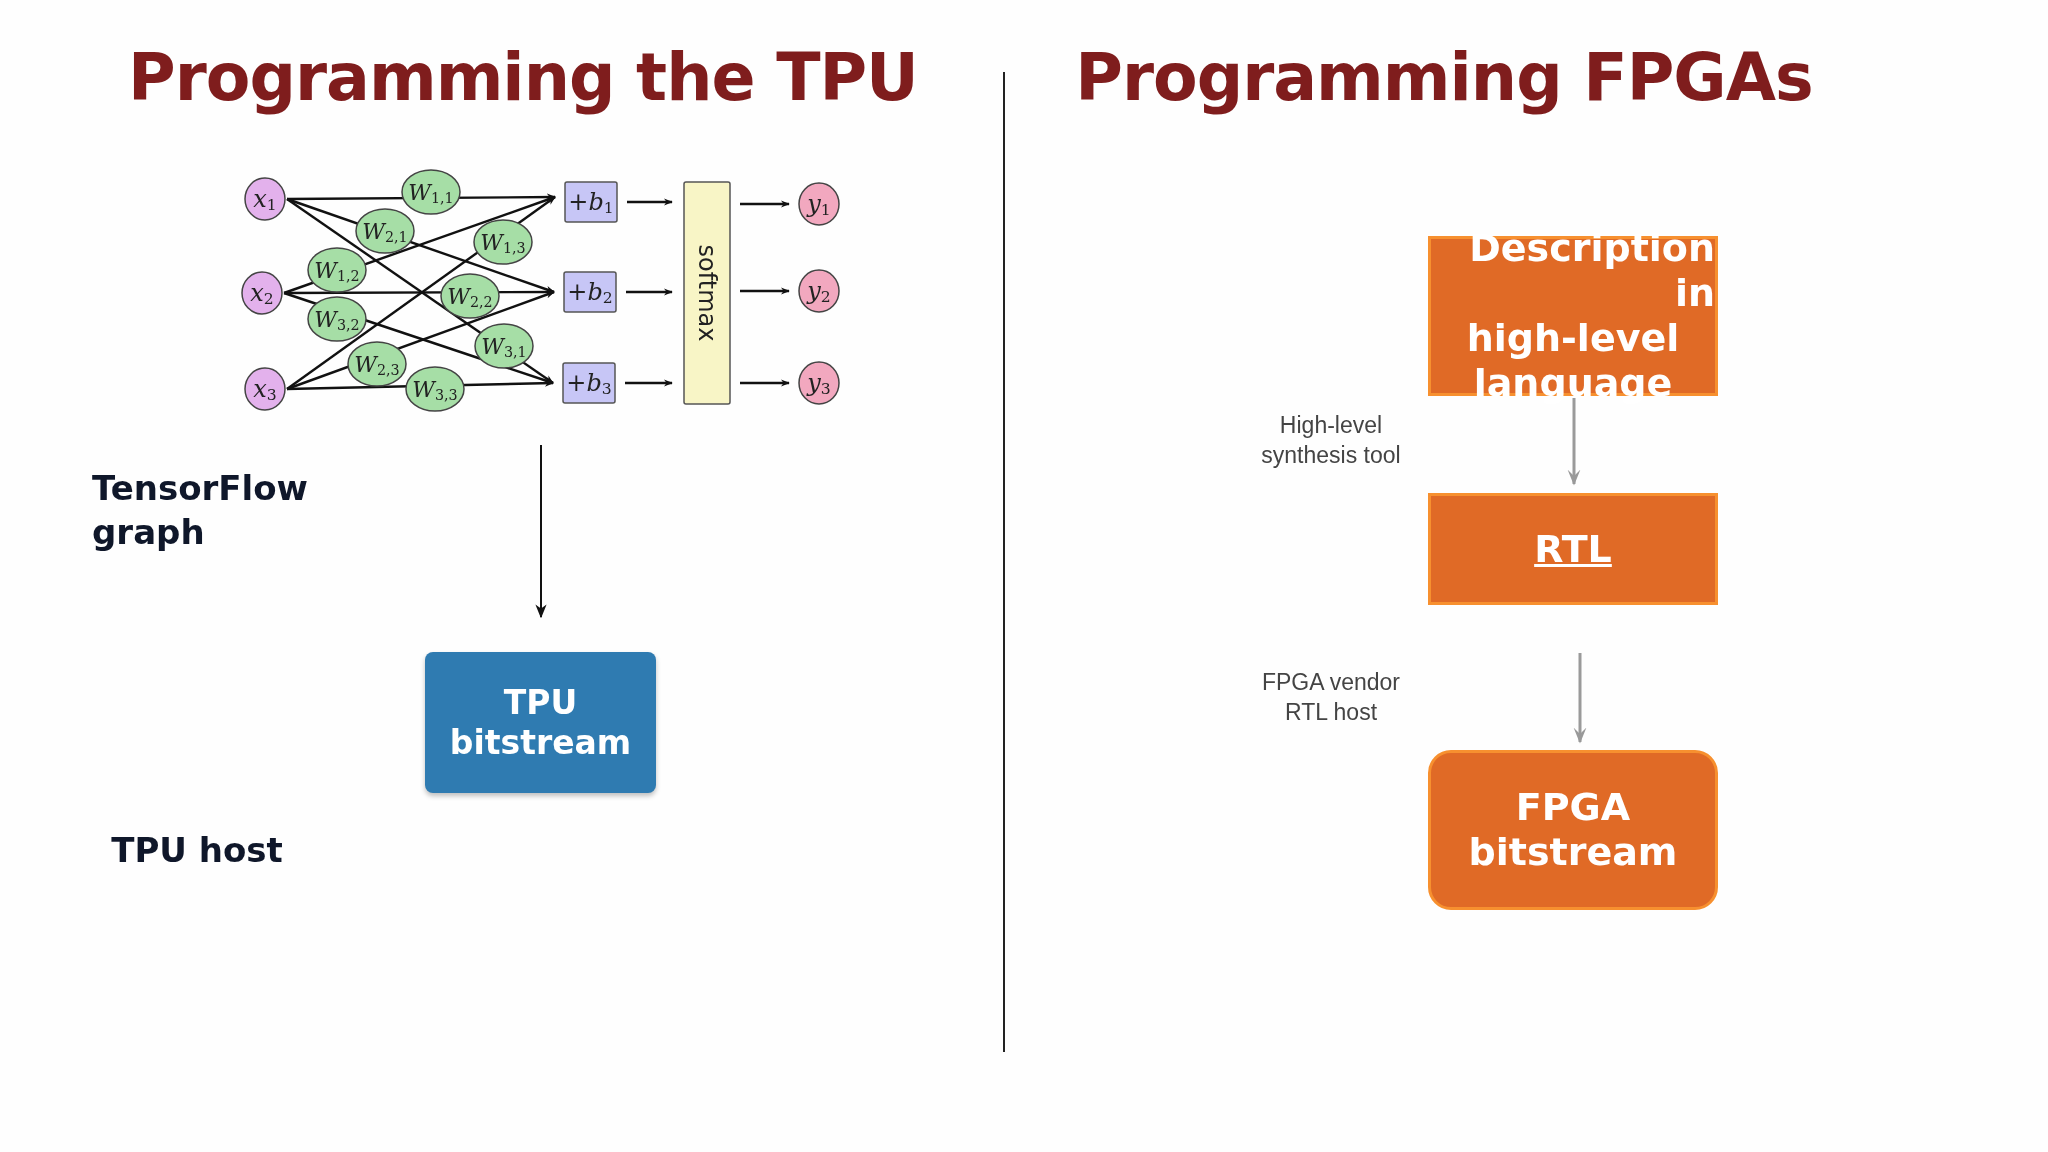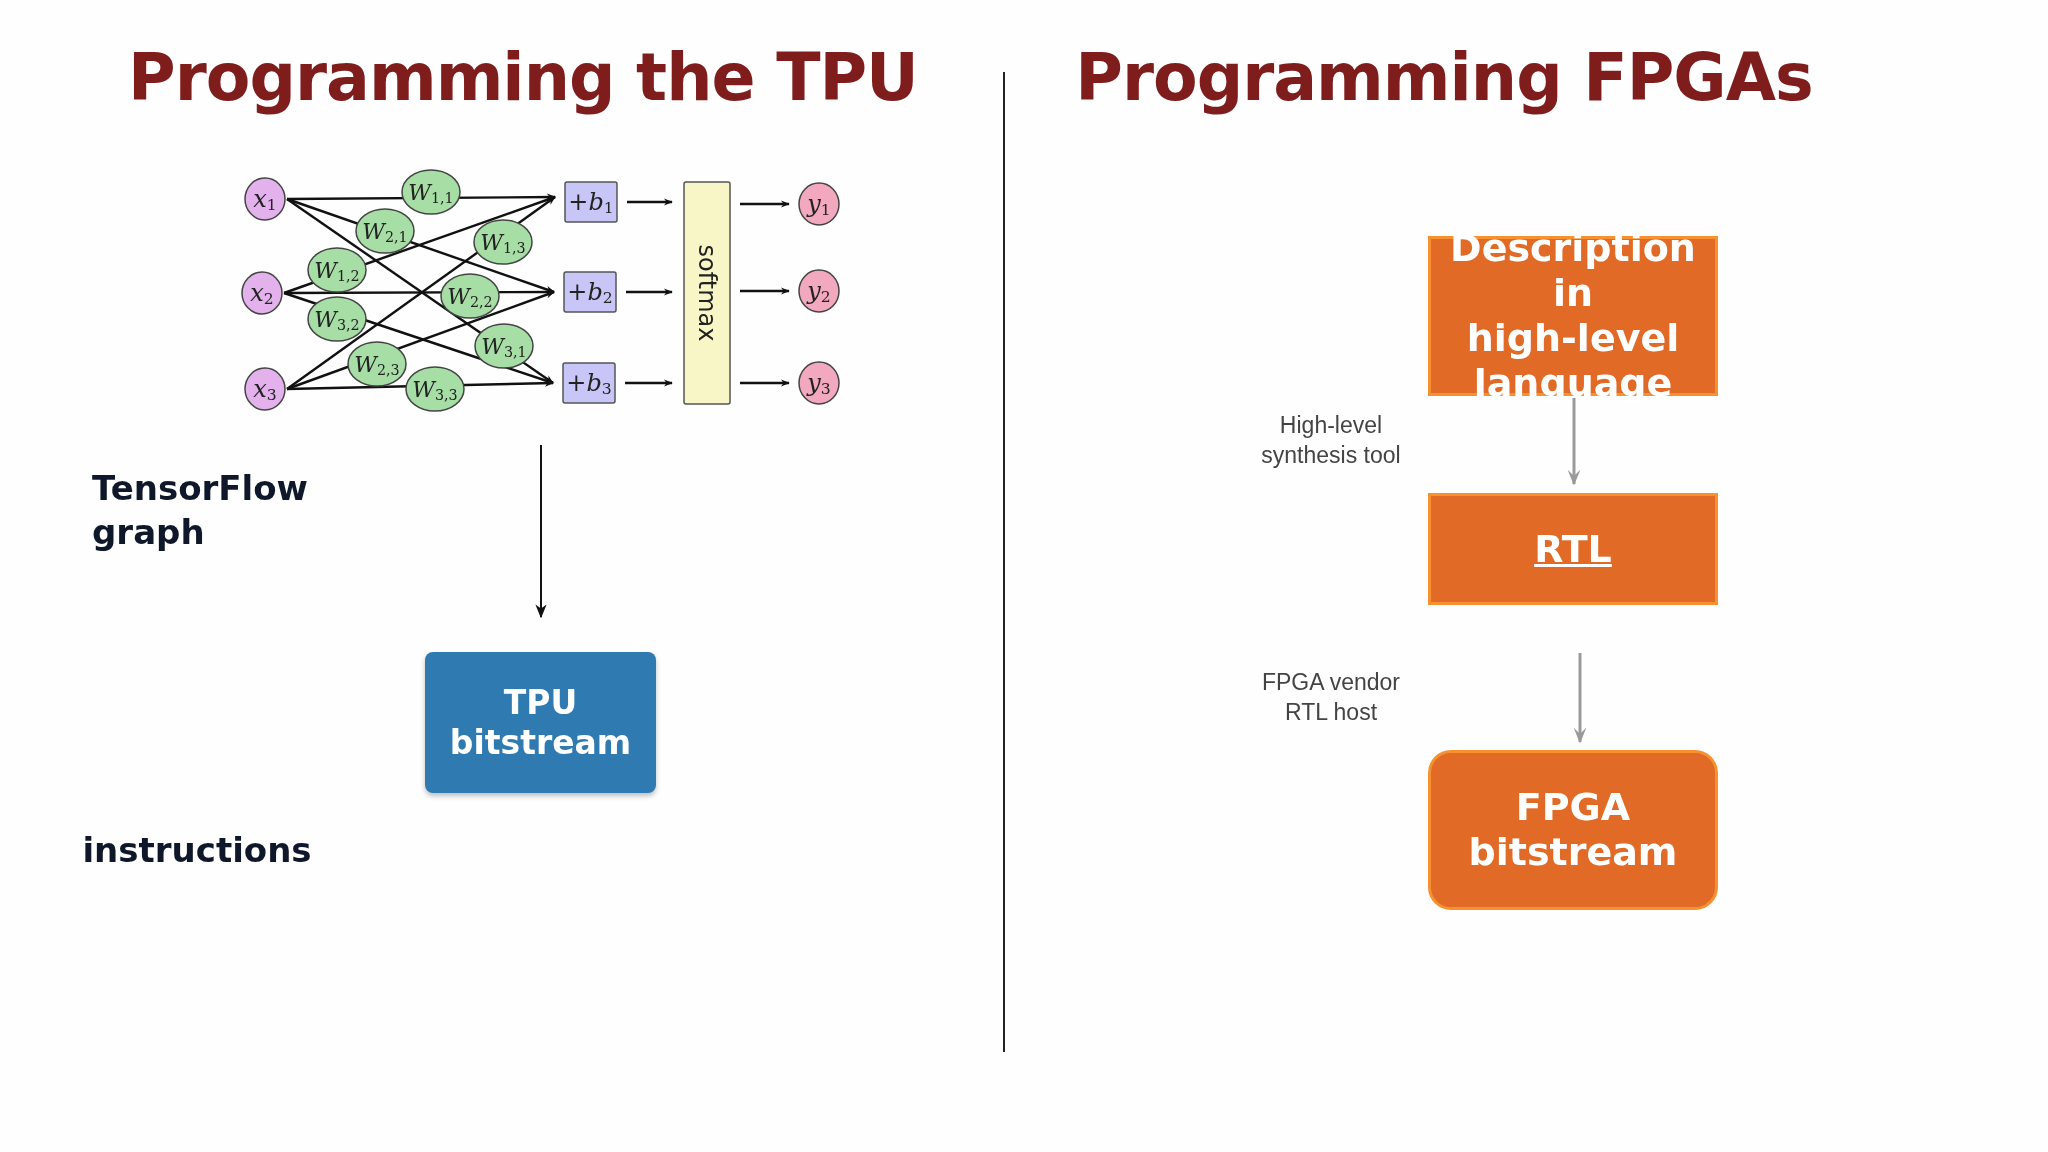--- a/index.html
+++ b/index.html
@@ -7,21 +7,21 @@
   .title { position:absolute; top:40px; font-family:"DejaVu Sans", sans-serif; font-weight:bold; font-size:65px; color:#7f1d1d; letter-spacing:-1px; white-space:nowrap; transform:translateX(-50%); }
   #title-left { left:523px; }
   #title-right { left:1444px; }
   #divider { position:absolute; left:1003px; top:72px; width:2px; height:980px; background:#222; }
   .side-label { position:absolute; transform:translateX(-50%); text-align:left; font-family:"DejaVu Sans", sans-serif; font-weight:bold; font-size:34px; line-height:44px; color:#0f172a; white-space:nowrap; }
   .side-label span { display:block; }
   #tf-label { left:200px; top:466px; }
   #host-label { left:197px; top:828px; }
   #diagram { position:absolute; left:0; top:0; }
   #tpu-box { position:absolute; left:425px; top:652px; width:231px; height:141px; background:#2f7bb1; box-shadow:0 3px 5px rgba(0,0,0,0.25); display:flex; flex-direction:column; align-items:center; justify-content:center; color:#fff; font-family:"DejaVu Sans", sans-serif; font-weight:bold; font-size:33px; line-height:40px; text-align:center;border-radius:8px; }
-  .orange-box { position:absolute; left:1428px; width:290px; background:#e06a26; border:3px solid #f7902f; box-sizing:border-box; display:flex; flex-direction:column; align-items:center; justify-content:center; color:#fff; font-family:"DejaVu Sans", sans-serif; font-weight:bold; font-size:38px; line-height:45px; text-align:center; }
+  .orange-box { position:absolute; left:1428px; width:290px; background:#e06a26; border:3px solid #f7902f; box-sizing:border-box; display:flex; flex-direction:column; align-items:center; justify-content:center; color:#fff; font-family:"DejaVu Sans", sans-serif; font-weight:bold; font-size:38px; line-height:45px; text-align:right; }
   #box-hll { top:236px; height:160px; }
   #box-rtl { top:493px; height:112px;text-decoration:underline; }
   #box-fpga { top:750px; height:160px;border-radius:23px; }
   .tool-label { position:absolute; transform:translateX(-50%); text-align:center; font-family:"Liberation Sans", sans-serif; font-size:23px; line-height:30px; color:#444; white-space:nowrap; }
   .tool-label span { display:block; }
   #tool-hls { left:1331px; top:410px; }
   #tool-vendor { left:1331px; top:667px; }
 </style>
 </head>
 <body>
@@ -104,21 +104,21 @@
 
   <line x1="1574" y1="398" x2="1574" y2="484" stroke="#9a9a9a" stroke-width="3" marker-end="url(#ahg)"></line>
   <line x1="1580" y1="653" x2="1580" y2="742" stroke="#9a9a9a" stroke-width="3" marker-end="url(#ahg)"></line>
 </svg>
 
 <div id="tf-label" class="side-label">
   <span>TensorFlow</span>
   <span>graph</span>
 </div>
 <div id="host-label" class="side-label">
-  <span>instructions</span>
+  <span>TPU host</span>
 </div>
 <div id="tpu-box">
   <span>TPU</span>
   <span>bitstream</span>
 </div>
 
 <div id="box-hll" class="orange-box">
   <span>Description in</span>
   <span>high-level</span>
   <span>language</span>

